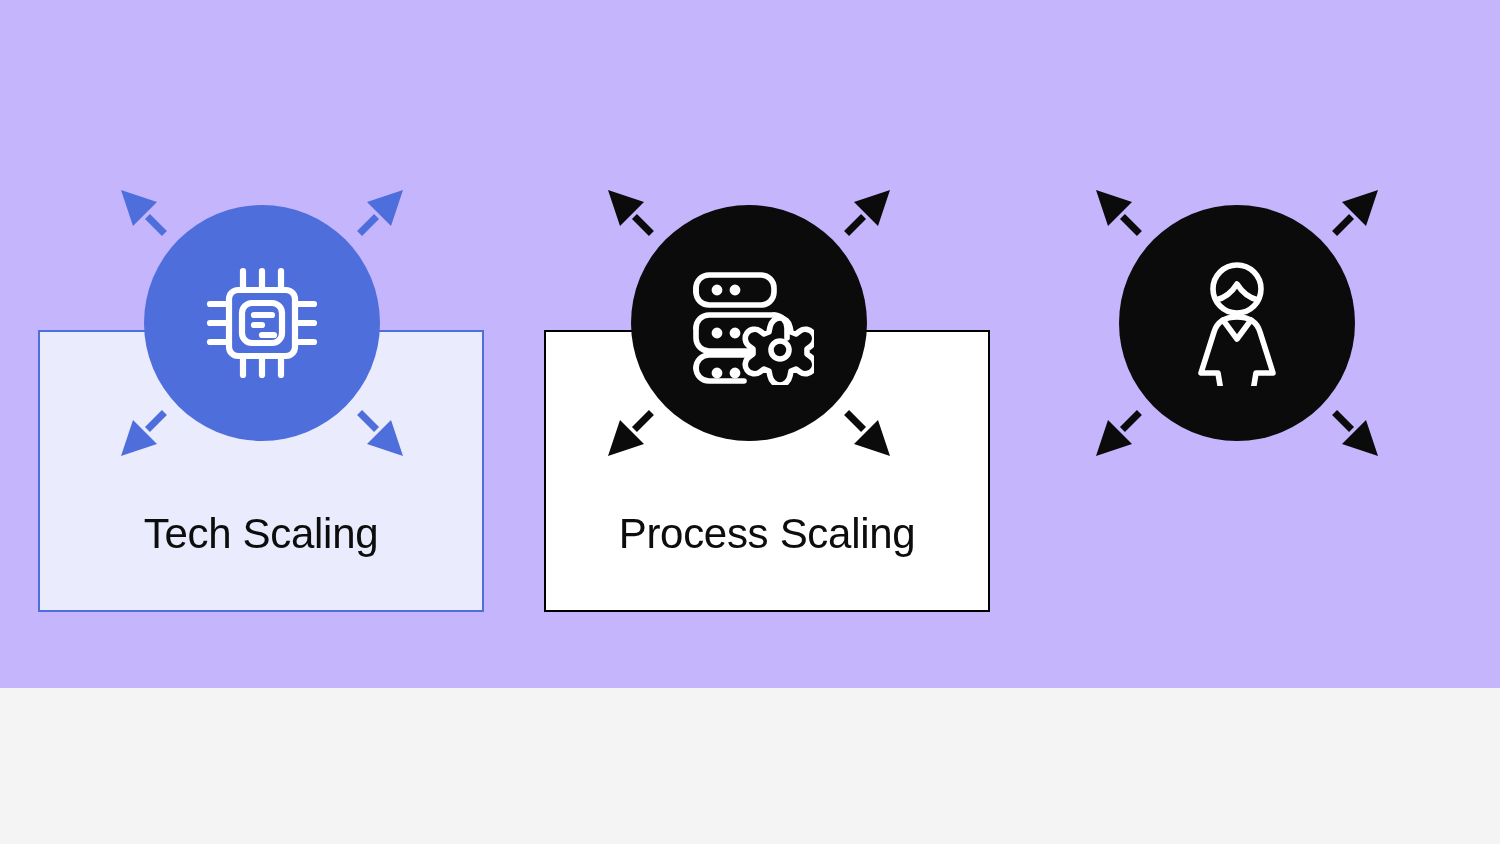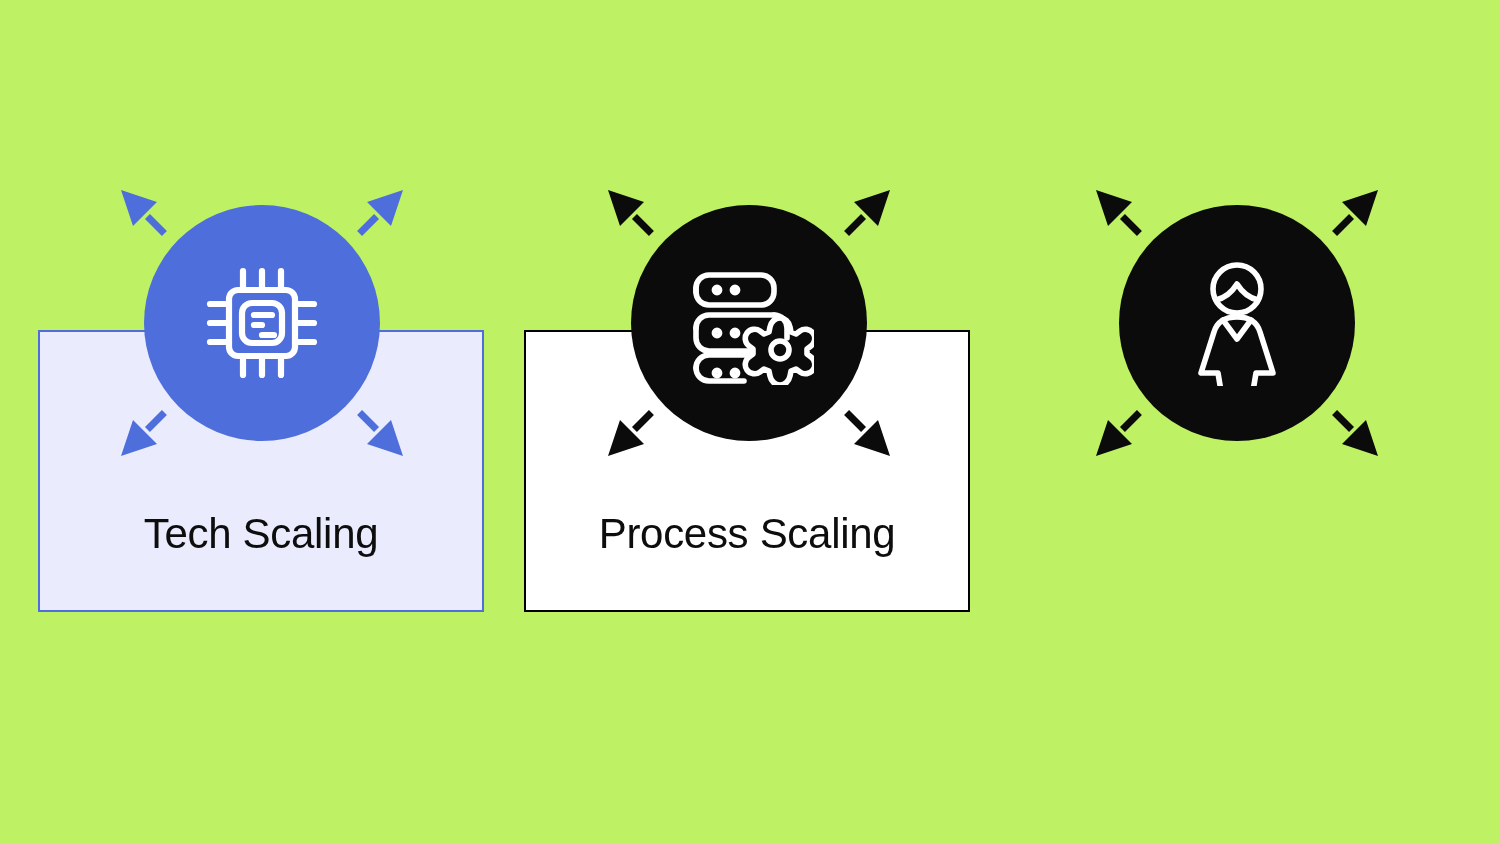--- a/index.html
+++ b/index.html
@@ -9,22 +9,22 @@
   body {
     width: 1500px;
     height: 844px;
     background: #f4f4f4;
     font-family: "Liberation Sans", sans-serif;
     overflow: hidden;
   }
   #canvas {
     position: relative;
     width: 1500px;
-    height: 844px;
-    background: #bef264;
+    height: 688px;
+    background: #c4b5fd;
   }
   .card {
     position: absolute;
     top: 330px;
     width: 446px;
     height: 282px;
     box-sizing: border-box;
   }
   .card.variant-accent {
     background: #eaecfd;
@@ -114,21 +114,21 @@
           <line x1="54" y1="54" x2="72" y2="54"></line>
           <line x1="54" y1="64" x2="62" y2="64"></line>
           <line x1="62" y1="74" x2="74" y2="74"></line>
         </g>
       </svg>
     </div>
   </div>
 
   <div class="group">
 
-    <div class="card variant-plain" style="left:524px;">
+    <div class="card variant-plain" style="left:544px;">
       <div class="card-label">Process Scaling</div>
     </div>
 
     <div class="arrows" style="left:590px; top:172px;">
       <svg width="318" height="302" viewBox="0 0 318 302" fill="none">
         <g stroke="#0b0b0b" stroke-width="7" stroke-linecap="butt" stroke-dasharray="24 16">
           <line x1="118" y1="118" x2="38" y2="38"></line>
           <line x1="200" y1="118" x2="280" y2="38"></line>
           <line x1="118" y1="184" x2="38" y2="264"></line>
           <line x1="200" y1="184" x2="280" y2="264"></line>

